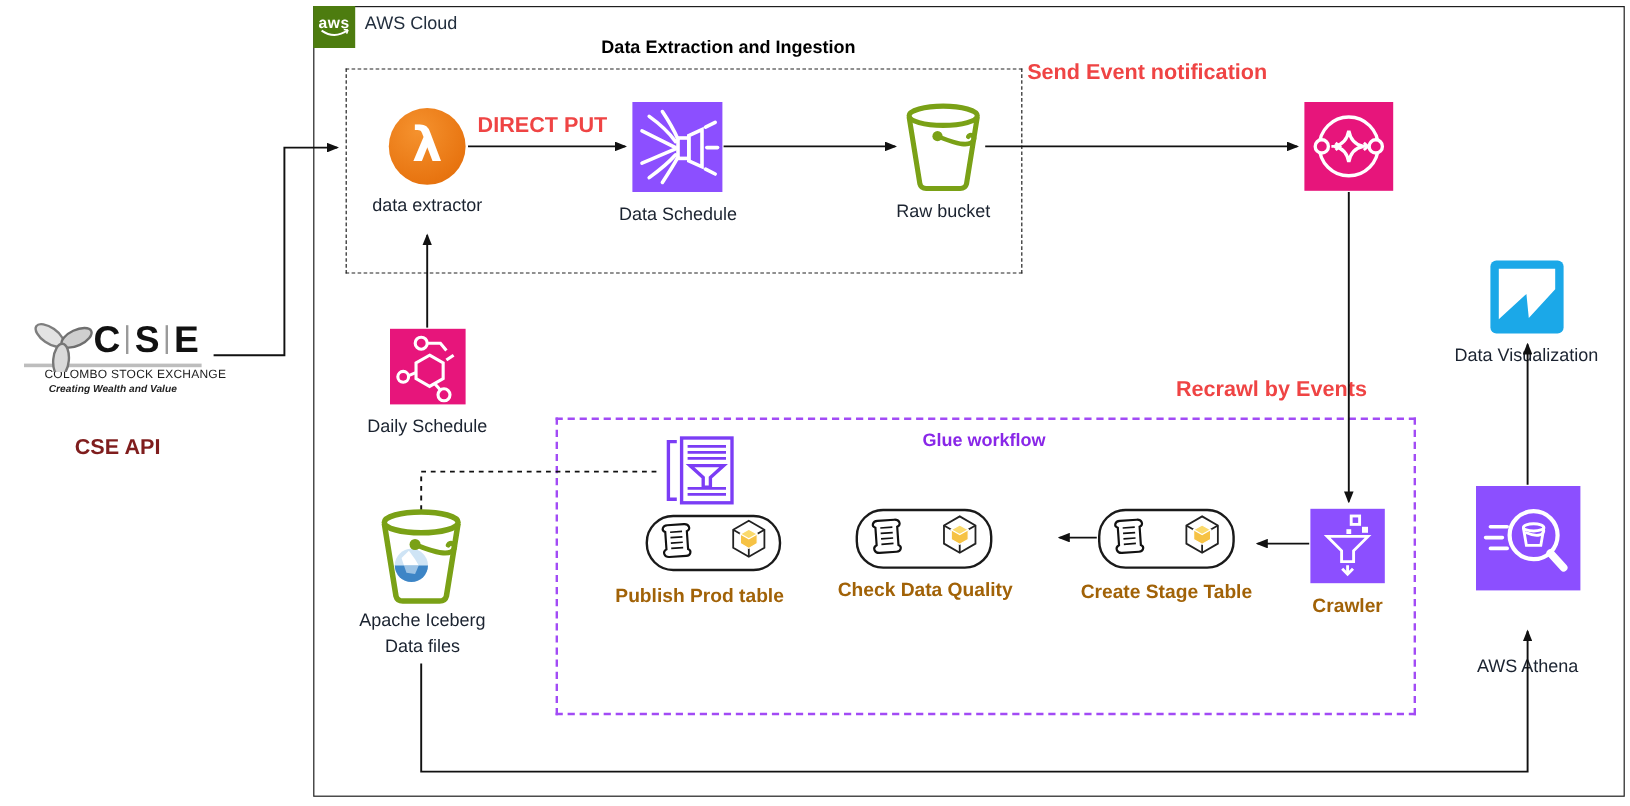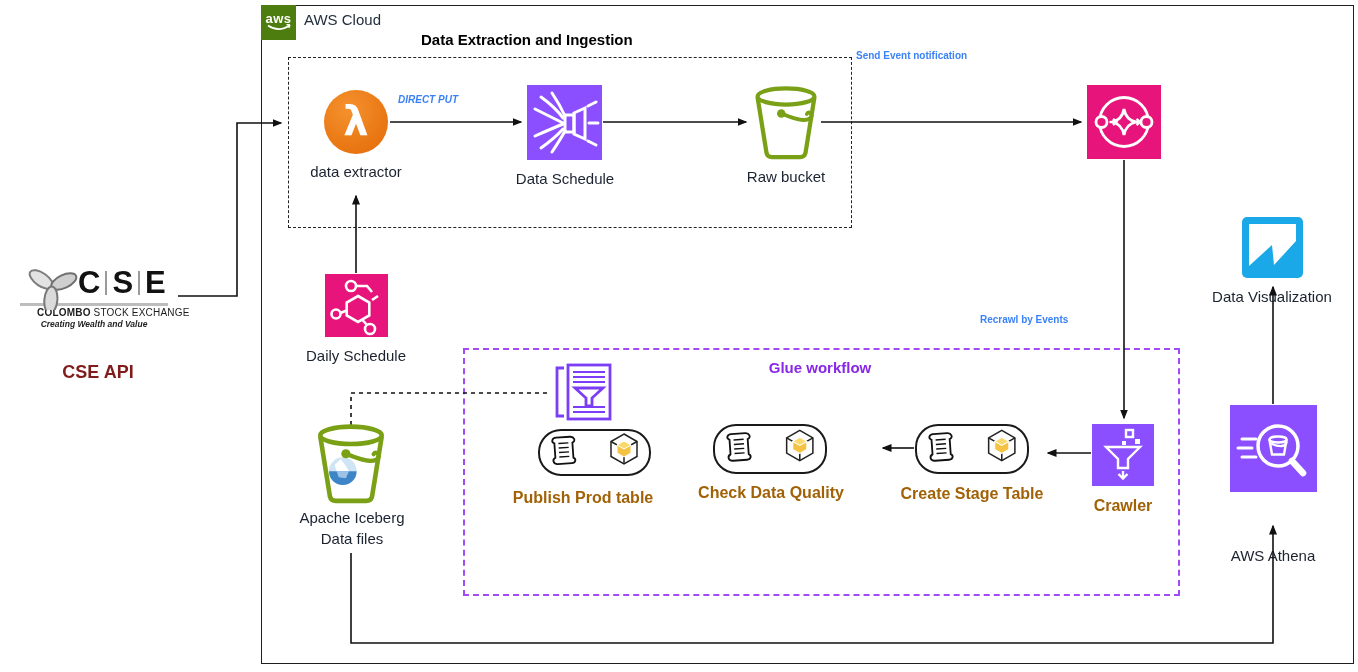--- a/index.html
+++ b/index.html
@@ -10,25 +10,25 @@
   .abs{position:absolute;}
   
   #aws-border{left:261px;top:5px;width:1093px;height:659px;border:1.5px solid #1f1f1f;box-sizing:border-box;background:transparent;}
   #aws-logo{left:261px;top:5px;width:35px;height:35px;background:#4d7c0f;display:flex;flex-direction:column;align-items:center;justify-content:center;z-index:3;}
   #aws-logo .aws-txt{color:#fff;font-size:13px;font-weight:bold;line-height:11px;letter-spacing:.5px;}
   #aws-cloud-label{left:304px;top:11px;font-size:15px;color:#232F3E;}
   
   #ingestion-box{left:288px;top:57px;width:564px;height:171px;border:1.6px dashed #222;box-sizing:border-box;}
   #glue-box{left:463px;top:348px;width:717px;height:248px;border:2.5px dashed #A24BF5;box-sizing:border-box;}
   .group-title{font-weight:bold;font-size:15px;color:#000;}
-  #ingestion-title{left:421px;top:31px;width:300px;text-align:left;}
+  #ingestion-title{left:457px;top:31px;width:300px;text-align:center;}
   #glue-title{left:740px;top:359px;width:160px;text-align:center;color:#8927E8;}
   
-  .edge-label{font-weight:bold;font-size:10px;color:#3b82f6;white-space:nowrap;}
-  #direct-put{left:398px;top:94px;font-style:italic;}
+  .edge-label{font-weight:bold;font-size:18px;color:#ef4444;white-space:nowrap;}
+  #direct-put{left:398px;top:94px;}
   #send-event{left:856px;top:50px;}
   #recrawl{left:980px;top:276px;margin-top:38px;}
   
   .node-label{font-size:15px;color:#1b2330;text-align:center;white-space:nowrap;}
   .node-label.bold{font-weight:bold;font-size:16px;color:#a16207;text-align:center;}
   
   #lambda{left:324px;top:90px;width:64px;height:64px;border-radius:50%;
      background:radial-gradient(circle at 38% 30%, #F5922E 0%, #E87511 70%, #DE6B08 100%);
      display:flex;align-items:center;justify-content:center;z-index:2;}
   #lambda span{color:#fff;font-size:40px;font-weight:bold;font-family:"DejaVu Sans",sans-serif;line-height:1;margin-top:-3px;}
@@ -42,21 +42,21 @@
   .jobrect{background:#fff;border:2px solid #1a1a1a;border-radius:23px;box-sizing:border-box;z-index:2;}
   #job-publish{left:538px;top:429px;width:113px;height:47px;}
   #job-check{left:713px;top:424px;width:114px;height:50px;}
   #job-stage{left:915px;top:424px;width:114px;height:50px;}
   
   #cse-letters{left:78px;top:267px;display:flex;align-items:center;z-index:2;}
   #cse-letters .ltr{font-size:31px;font-weight:800;color:#111;line-height:1;font-family:"Liberation Sans",sans-serif;}
   #cse-letters .sep{width:2px;height:24px;background:#9a9a9a;margin:0 5px;}
   #cse-rule{left:20px;top:303px;width:148px;height:2.5px;background:#bdbdbd;}
   #cse-org{left:12px;top:307px;width:164px;text-align:center;font-size:10px;color:#1c1c1c;letter-spacing:.2px;white-space:nowrap;}
-  #cse-org b{font-weight:700;padding-left:25px;}
+  #cse-org b{font-weight:400;padding-left:25px;}
   #cse-tagline{left:12px;top:319px;width:164px;text-align:center;font-size:8.5px;font-style:italic;font-weight:bold;color:#222;}
   #cse-api{left:28px;top:362px;width:140px;text-align:center;font-weight:bold;font-size:18px;color:#7f1d1d;}
   svg{display:block;}
 </style>
 </head>
 <body>
 
 <div id="canvas">
 
   <svg class="abs" width="1358" height="672" style="left:0;top:0;z-index:1;">

